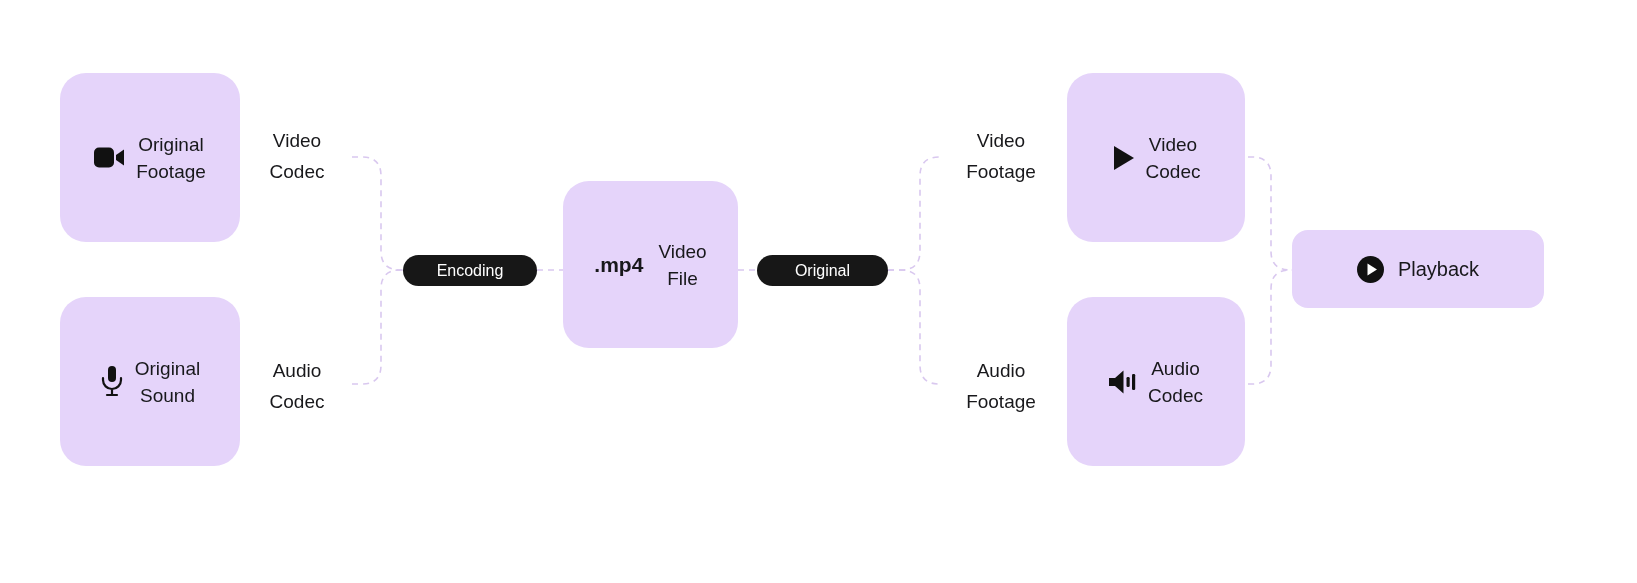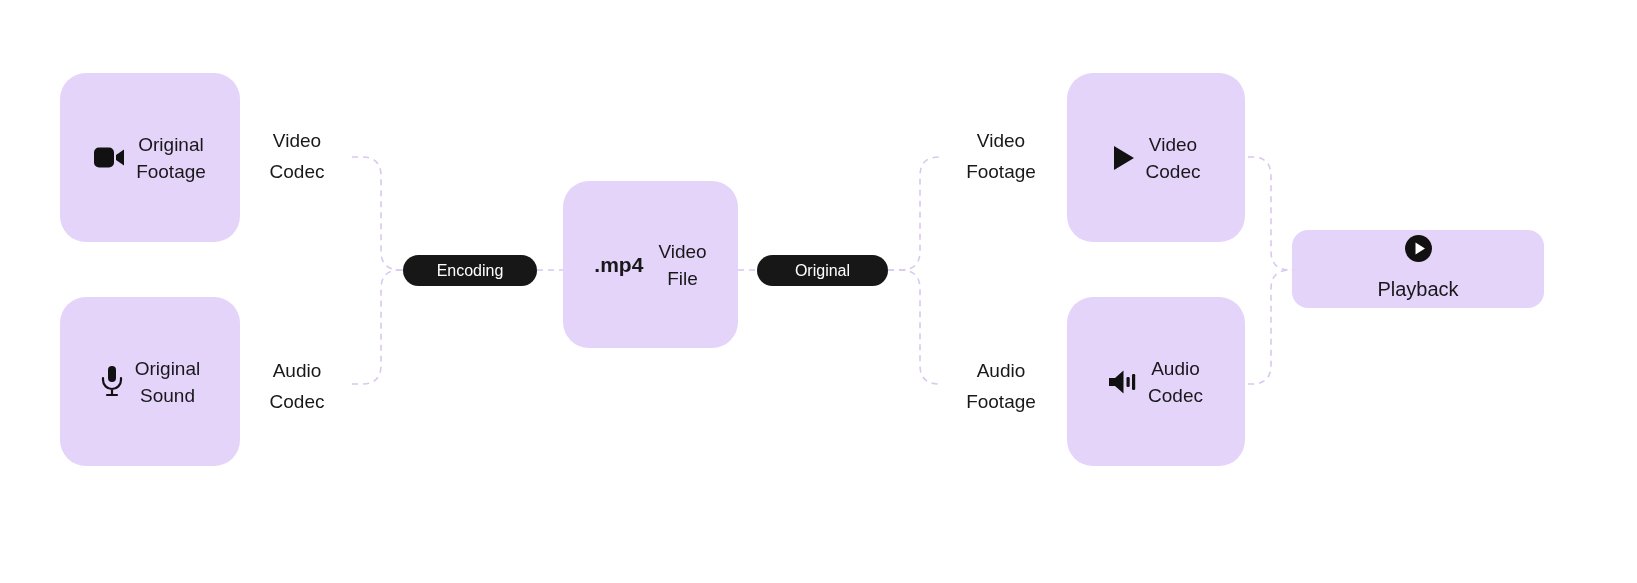--- a/index.html
+++ b/index.html
@@ -48,21 +48,21 @@
     position: absolute;
     height: 31px;
     background: var(--pill-fill, #171717);
     color: var(--pill-text, #ffffff);
     border-radius: 17px;
     display: flex;
     align-items: center;
     justify-content: center;
     font-size: 16px;
   }
-  .playback { flex-direction: column; gap: 14px; border-radius: 16px; }
+  .playback { gap: 14px; border-radius: 16px; }
   .playback .node-label { font-size: 20px; }
   .icon { display: flex; align-items: center; justify-content: center; }
 
   
   #node-original-footage { left: 60px;   top: 73px;  width: 180px; height: 169px; }
   #node-original-sound   { left: 60px;   top: 297px; width: 180px; height: 169px; }
   #label-video-codec     { left: 246px;  top: 125px; width: 102px; }
   #label-audio-codec     { left: 246px;  top: 355px; width: 102px; }
   #pill-encoding         { left: 403px;  top: 255px; width: 134px; }
   #node-video-file       { left: 563px;  top: 181px; width: 175px; height: 167px; gap: 15px; }

